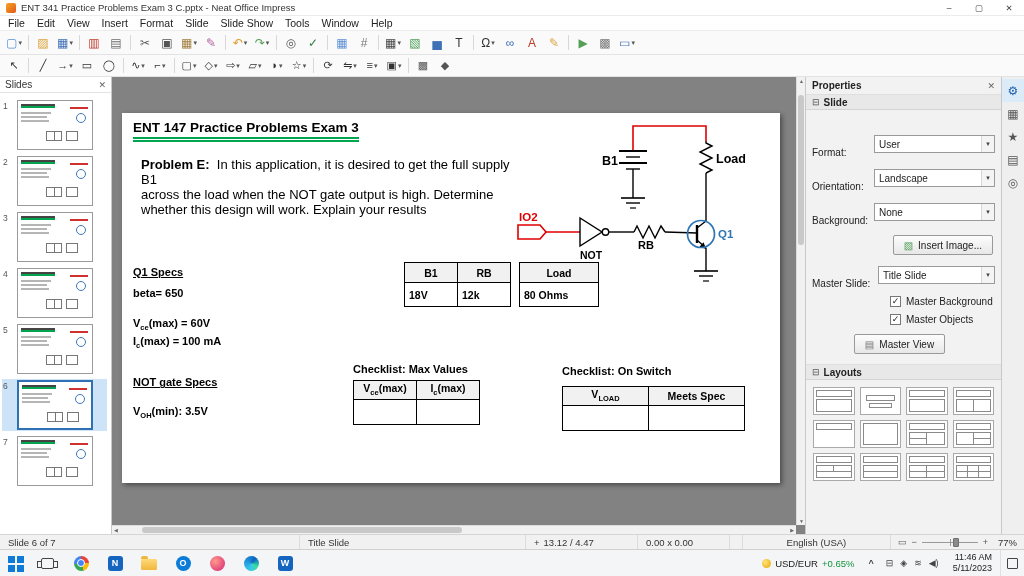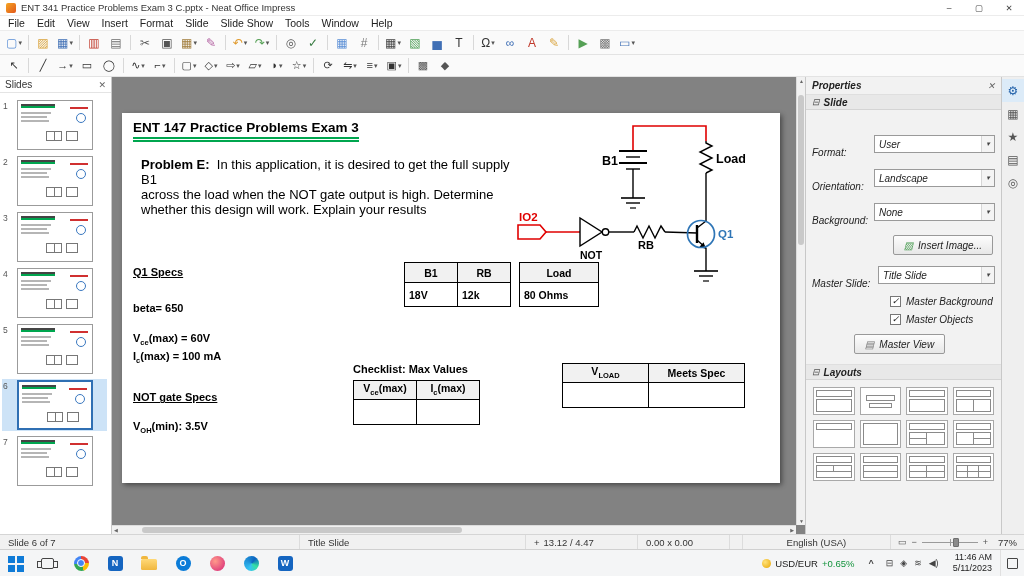--- a/index.html
+++ b/index.html
@@ -50,57 +50,57 @@
   .thumb .tw { right:4px; top:6px; width:18px; height:1.5px; background:#d03030; }
 
   
   .canvas { flex:1; background:#828282; position:relative; min-width:0; }
   .slide { position:absolute; left:10px; top:36px; width:658px; height:370px; background:#fff; box-shadow:2px 2px 5px rgba(0,0,0,.45); }
   .slide > * { position:absolute; }
   .s-title { left:11px; top:7px; font-size:13.5px; font-weight:bold; color:#000; padding-bottom:2px; border-bottom:5px double #00a64f; }
   .s-problem { left:19px; top:44px; width:380px; font-size:13px; color:#000; line-height:15px; }
   .q1-specs { left:11px; top:153px; width:230px; font-size:11px; font-weight:bold; color:#000; }
   .q1-specs .heading { text-decoration:underline; }
-  .q1-specs .beta { margin-top:24px; }
+  .q1-specs .beta { margin-top:9px; }
   .q1-specs .vce { margin-top:18px; }
   .q1-specs .ic { margin-top:3px; }
   .q1-specs .nots { margin-top:26px; }
   .q1-specs .voh { margin-top:17px; }
   sub { font-size:7.5px; }
   .sl-table { border-collapse:collapse; font-size:10.5px; color:#000; }
   .sl-table th, .sl-table td { border:1.5px solid #000; font-weight:bold; }
   .sl-table th { background:#f1f1f1; text-align:center; }
   .t-supply { left:282px; top:149px; }
   .t-supply th { width:53px; height:20px; }
   .t-supply td { height:24px; padding-left:4px; }
   .t-load { left:397px; top:149px; }
   .t-load th { width:79px; height:20px; }
   .t-load td { height:24px; padding-left:4px; }
   .cl-title { font-size:11px; font-weight:bold; color:#000; }
   .cl-max-title { left:231px; top:250px; }
   .cl-on-title { left:440px; top:252px; }
   .t-clmax { left:231px; top:267px; }
   .t-clmax th { width:63px; height:19px; }
   .t-clmax td { height:25px; }
-  .t-clon { left:440px; top:250px; }
+  .t-clon { left:440px; top:273px; }
   .t-clon th { height:19px; }
   .t-clon .c1 { width:86px; } .t-clon .c2 { width:96px; }
   .t-clon td { height:25px; }
   .circuit { left:366px; top:0; }
 
   
   .vscroll { position:absolute; right:0; top:0; bottom:9px; width:9px; background:#f1f1f1; border-left:1px solid #dcdcdc; font-size:5px; color:#666; text-align:center; }
   .vscroll .thumbv { position:absolute; left:1px; right:1px; top:18px; height:150px; background:#c9c9c9; border-radius:3px; }
   .vs-a { position:absolute; left:0; right:0; }
   .hscroll { position:absolute; left:0; right:9px; bottom:0; height:9px; background:#f1f1f1; border-top:1px solid #dcdcdc; font-size:5px; color:#666; }
   .hscroll .thumbh { position:absolute; top:1px; bottom:1px; left:30px; width:320px; background:#c9c9c9; border-radius:3px; }
   .hs-a { position:absolute; top:1px; }
 
   
-  .props { flex:0 0 196px; background:#f2f2f2; border-left:1px solid #c8c8c8; font-size:10px; color:#222; display:flex; flex-direction:column;font-style:italic; }
+  .props { flex:0 0 196px; background:#f2f2f2; border-left:1px solid #c8c8c8; font-size:10px; color:#222; display:flex; flex-direction:column; }
   .props-hdr { height:17px; display:flex; align-items:center; padding:0 6px; font-weight:bold; flex:0 0 17px; }
   .props-hdr .ph-close { margin-left:auto; color:#666; font-weight:normal; font-size:9px; }
   .psec { height:16px; background:#e8e8e8; border-top:1px solid #dfdfdf; border-bottom:1px solid #d4d4d4; display:flex; align-items:center; gap:4px; padding:0 6px; font-weight:bold; flex:0 0 16px; }
   .psec .collapse { font-size:9px; color:#555; font-weight:normal; }
   .prow { display:flex; align-items:center; margin:6px 6px 0 6px; }
   .prow.first { margin-top:20px; }
   .plabel { flex:0 0 62px; white-space:nowrap; overflow:hidden;margin-top:17px; }
   .plabel.wide { flex:0 0 66px; }
   .pselect { flex:1; height:18px; background:#fff; border:1px solid #9a9a9a; display:flex; align-items:center; padding-left:4px; }
   .pselect .val { flex:1; white-space:nowrap; overflow:hidden; }

